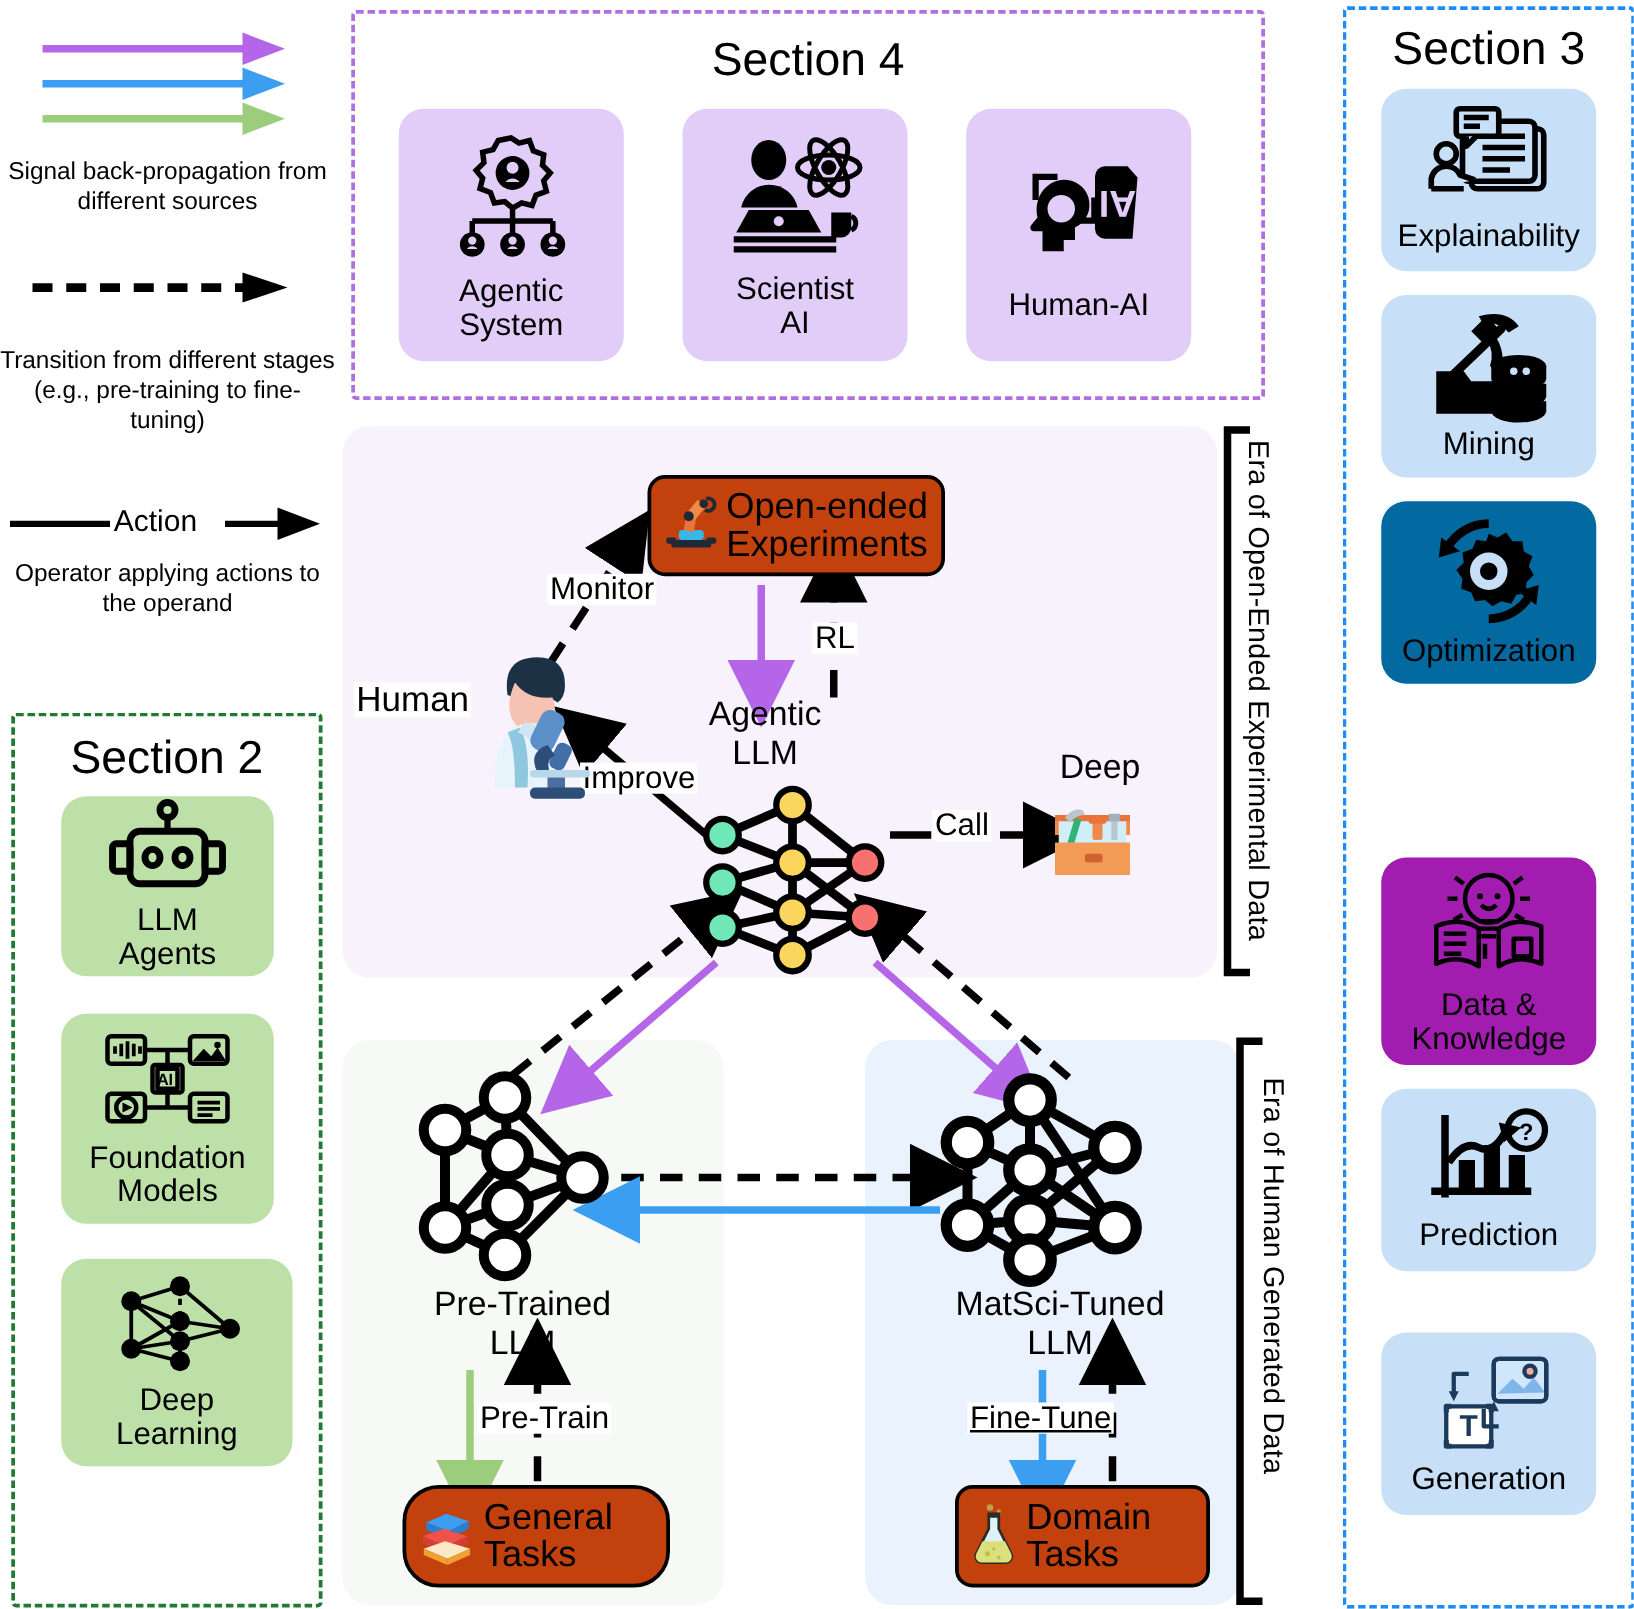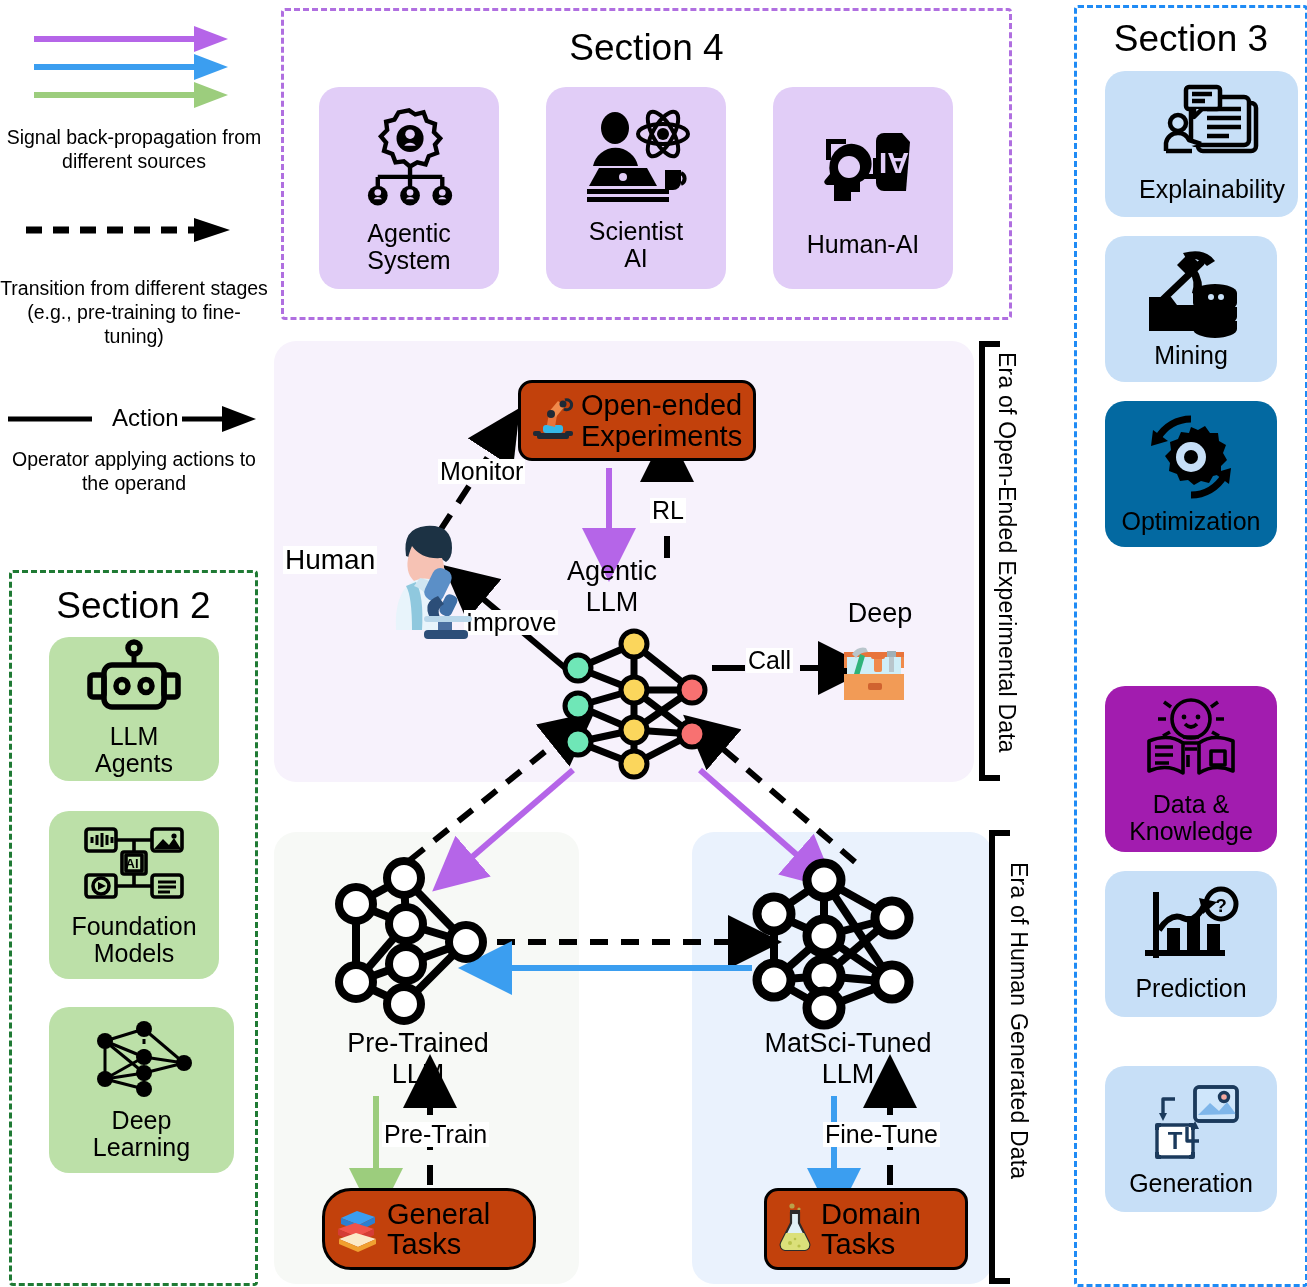--- a/index.html
+++ b/index.html
@@ -70,21 +70,21 @@
   </div>
 
   <div class="abs legend-text" style="left:0;top:277px;">Transition from different stages (e.g., pre-training to fine-tuning)</div>
 
   <div class="abs" style="left:0;top:402px;width:268px;height:34px;">
     <svg width="268" height="34" viewBox="0 0 268 34">
       <line x1="8" y1="17" x2="92" y2="17" stroke="#000" stroke-width="5"></line>
       <line x1="180" y1="17" x2="228" y2="17" stroke="#000" stroke-width="5"></line>
       <polygon points="222,4 256,17 222,30" fill="#000"></polygon>
     </svg>
-    <div class="abs" style="left:88px;top:2px;font-size:24px;background:#fff;padding:0 3px;margin-left:21px;">Action</div>
+    <div class="abs" style="left:88px;top:2px;font-size:24px;background:#fff;padding:0 3px;">Action</div>
   </div>
 
   <div class="abs legend-text" style="left:0;top:448px;">Operator applying actions to the operand</div>
 </div>
 
 <div class="abs sec-frame" id="sec4" style="left:281px;top:8px;width:725px;height:306px;border-color:#b06fe0;">
 
   <div class="abs sec-title" style="left:0;top:18px;width:725px;">Section 4</div>
 
   <div class="abs card" style="left:35px;top:76px;width:180px;height:202px;background:#e1cdf7;">
@@ -147,21 +147,21 @@
       </svg>
     </div>
     <div class="card-label" style="margin-top:14px;white-space:pre-line;">Human-AI</div>
   </div>
 </div>
 
 <div class="abs sec-frame" id="sec3" style="left:1074px;top:5px;width:228px;height:1276px;border-color:#1f8bf5;">
 
   <div class="abs sec-title" style="left:0;top:12px;width:228px;">Section 3</div>
 
-  <div class="abs card" style="left:28px;top:63px;width:172px;height:146px;background:#c7dff7;padding-left:21px;">
+  <div class="abs card" style="left:28px;top:63px;width:172px;height:146px;background:#c7dff7;">
     <div class="card-ico">
       <svg width="100" height="84" viewBox="0 0 100 84" fill="none" stroke="#000" stroke-width="4.5" stroke-linejoin="round">
         <rect x="36" y="18" width="58" height="48" rx="5"></rect>
         <rect x="29" y="12" width="58" height="48" rx="5" fill="#c7dff7"></rect>
         <path d="M45 24 h34 M45 33 h34 M45 42 h34 M45 51 h22"></path>
         <rect x="24" y="2" width="34" height="22" rx="3" fill="#c7dff7"></rect>
         <path d="M30 9 h20 M30 16 h13"></path>
         <path d="M32 24 l0 8 l8 -8" fill="#c7dff7"></path>
         <circle cx="16" cy="38" r="8" fill="#c7dff7"></circle>
         <path d="M4 66 v-8 a12 12 0 0 1 12 -10 a12 12 0 0 1 11 7 l12 4" fill="#c7dff7"></path>
@@ -605,21 +605,21 @@
       <circle cx="76" cy="78" r="17"></circle>
       <circle cx="76" cy="118" r="17"></circle>
       <circle cx="76" cy="150" r="17"></circle>
       <circle cx="144" cy="60" r="17"></circle>
       <circle cx="144" cy="124" r="17"></circle>
     </g>
   </svg>
 </div>
 <div class="abs nlabel" style="left:740px;top:1028px;width:216px;white-space:pre-line;">MatSci-Tuned
 LLM</div>
-<div class="abs edge-label" style="left:823px;top:1122px;">Fine-Tune</div>
+<div class="abs edge-label" style="left:774px;top:1122px;text-decoration:underline;">Fine-Tune</div>
 <div class="abs rbox" style="left:764px;top:1188px;width:178px;height:66px;">
   <span style="flex:0 0 auto;">
     <svg width="38" height="50" viewBox="0 0 38 50">
       <circle cx="15" cy="4" r="2.6" fill="#b9a14a"></circle>
       <circle cx="22" cy="7" r="1.6" fill="#b9a14a"></circle>
       <path d="M13 8 h10 v3 h-10 z" fill="#2b2b2b"></path>
       <path d="M14 11 v10 L4 41 a5 5 0 0 0 4 7 h20 a5 5 0 0 0 4 -7 L22 21 V11 z" fill="#dff0f6" stroke="#2b2b2b" stroke-width="2.2"></path>
       <path d="M9 31 h18 l5 10 a5 5 0 0 1 -4 7 H8 a5 5 0 0 1 -4 -7 z" fill="#dbe07a"></path>
       <circle cx="13" cy="41" r="2" fill="#b9c24a"></circle>
       <circle cx="22" cy="44" r="1.6" fill="#b9c24a"></circle>

